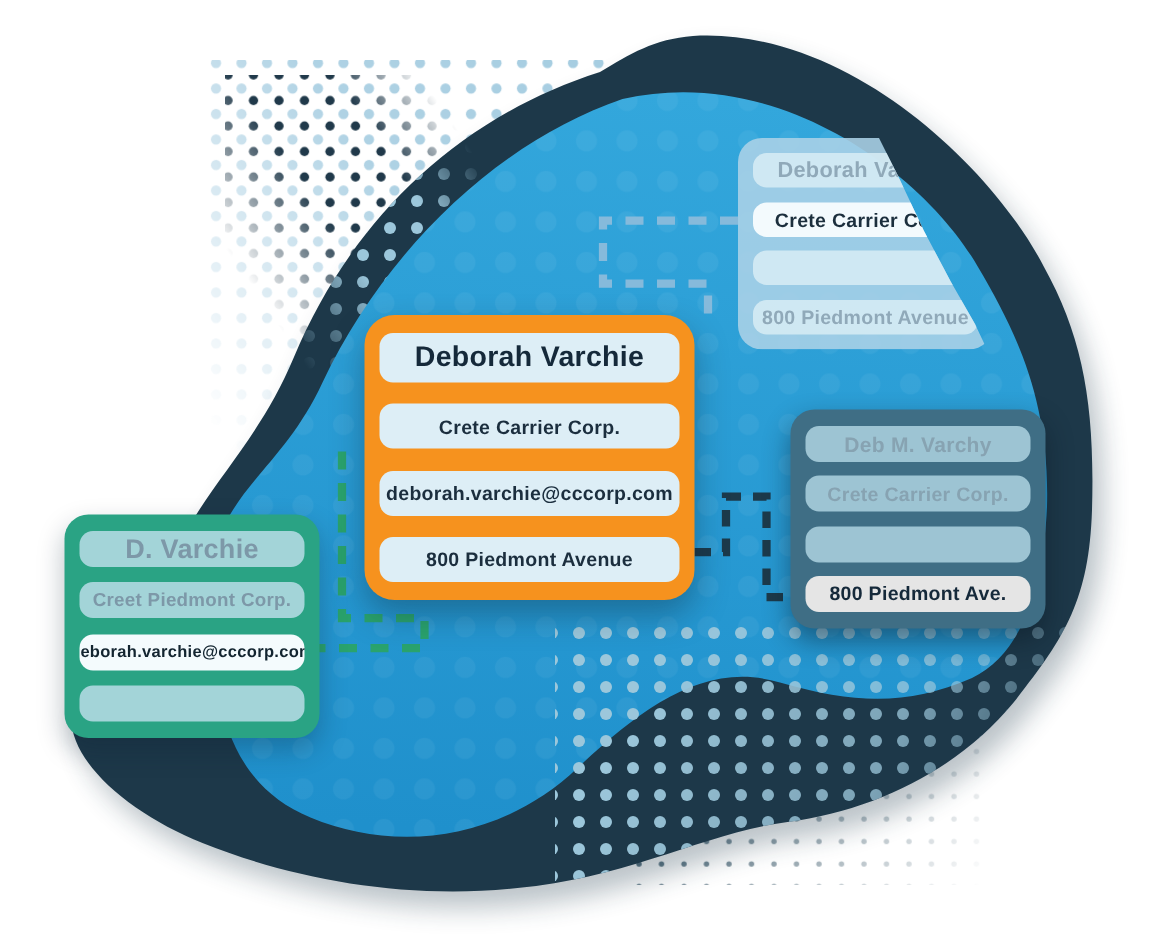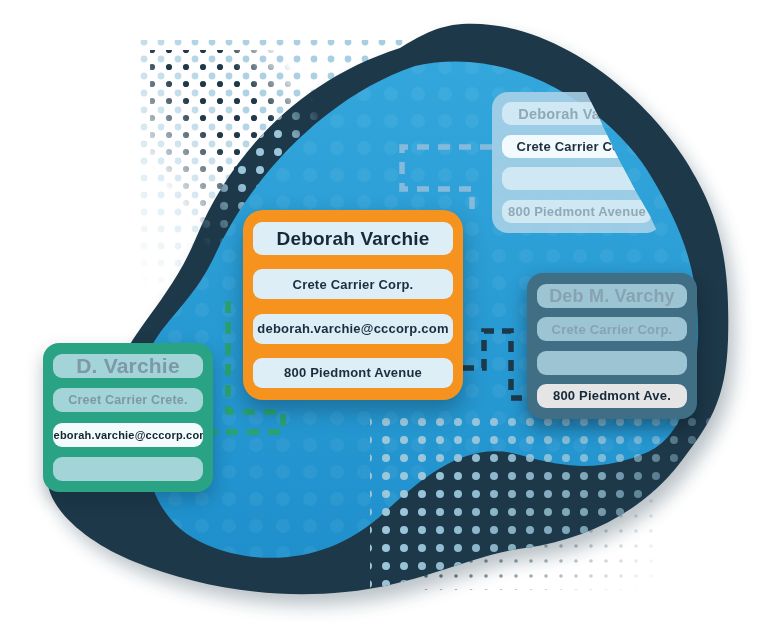--- a/index.html
+++ b/index.html
@@ -31,21 +31,21 @@
 
   
   .card.left{
     left:43px;top:343px;width:170px;height:149px;padding:11px 10px;
     background:#2aa384;border-radius:16px;
     box-shadow:0 8px 18px rgba(12,34,50,.28);
     z-index:4;
   }
   .card.left .pill{height:24px;font-size:12.5px;font-weight:bold;
     background:rgba(190,223,234,.82);color:#7d98a8;}
-  .card.left .pill.title{font-size:21px;}
+  .card.left .pill.title{font-size:18px;}
   .card.left .pill.highlight{background:#f4fbfd;color:#132530;font-size:11px;}
 
   
   .card.topright{
     left:492px;top:92px;width:170px;height:141px;padding:10px;
     background:rgba(171,210,231,.88);border-radius:16px;
     z-index:1;
     clip-path:polygon(0 0,94px 0,108px 28px,124px 62px,142px 96px,158px 124px,166px 141px,0 141px);
   }
   .card.topright .pill{height:23px;font-size:13px;font-weight:bold;
@@ -55,21 +55,21 @@
 
   
   .card.right{
     left:527px;top:273px;width:170px;height:146px;padding:11px 10px;
     background:#3f6e85;border-radius:16px;
     box-shadow:0 8px 18px rgba(8,22,34,.45);
     z-index:4;
   }
   .card.right .pill{height:24px;font-size:13px;font-weight:bold;
     background:rgba(181,217,230,.8);color:#87a3b2;}
-  .card.right .pill.title{font-size:18px;}
+  .card.right .pill.title{font-size:14px;}
   .card.right .pill.highlight{background:#e5e5e5;color:#15293a;}
 </style>
 </head>
 <body>
 
 <div class="stage">
 
   <svg class="bg-svg" viewBox="0 0 768 629" xmlns="http://www.w3.org/2000/svg">
     <defs>
       <linearGradient id="blueGrad" gradientUnits="userSpaceOnUse" x1="420" y1="60" x2="380" y2="560">
@@ -180,21 +180,21 @@
 
   <div class="card master">
     <div class="pill title">Deborah Varchie</div>
     <div class="pill">Crete Carrier Corp.</div>
     <div class="pill">deborah.varchie@cccorp.com</div>
     <div class="pill">800 Piedmont Avenue</div>
   </div>
 
   <div class="card left">
     <div class="pill title">D. Varchie</div>
-    <div class="pill">Creet Carrier Crete.</div>
+    <div class="pill">Creet Piedmont Corp.</div>
     <div class="pill highlight">deborah.varchie@cccorp.com</div>
     <div class="pill"></div>
   </div>
 
   <div class="card right">
     <div class="pill title">Deb M. Varchy</div>
     <div class="pill">Crete Carrier Corp.</div>
     <div class="pill"></div>
     <div class="pill highlight">800 Piedmont Ave.</div>
   </div>

